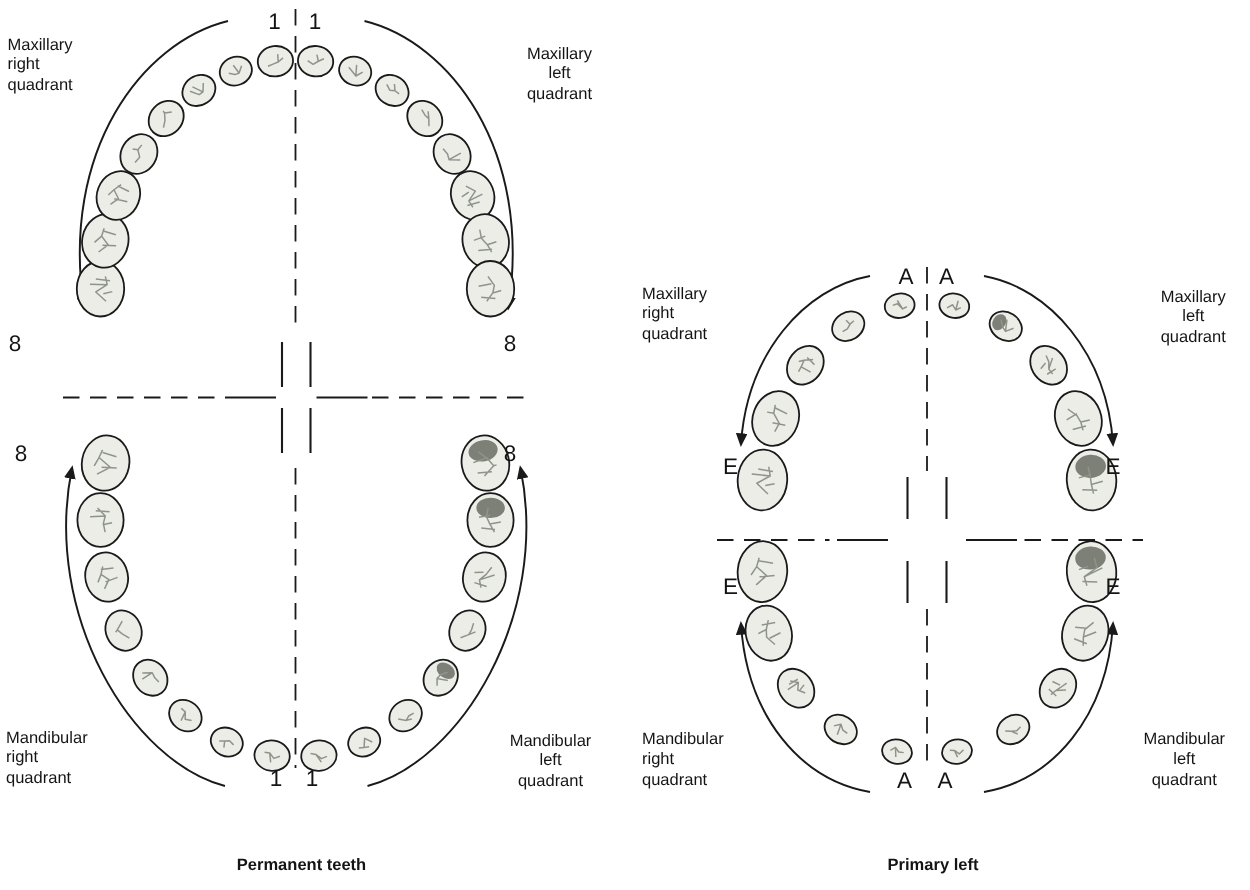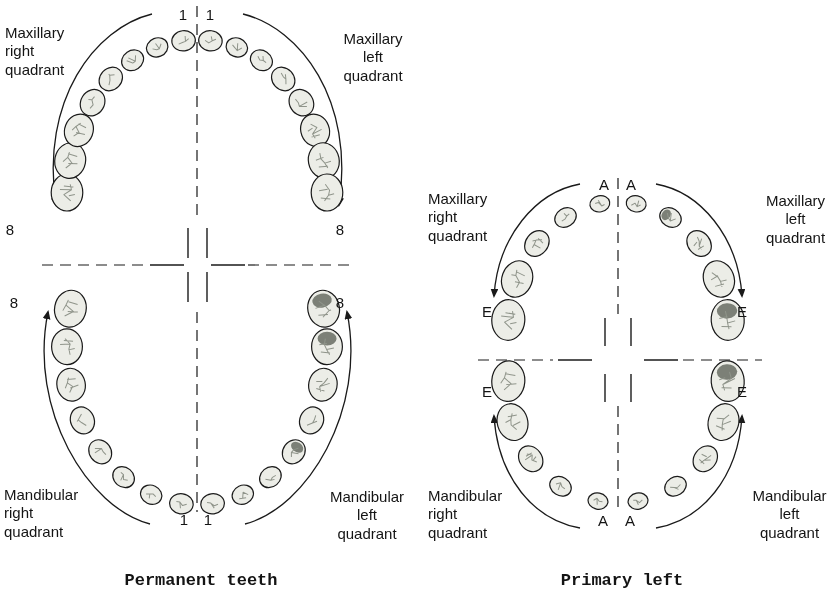--- a/index.html
+++ b/index.html
@@ -2,30 +2,29 @@
 <html><head>
 <meta charset="utf-8">
 <style>
   html,body{margin:0;padding:0;background:#fff;}
   .canvas{
     position:relative;width:833px;height:593px;background:#ffffff;
     font-family:"Liberation Sans", sans-serif;color:#141414;overflow:hidden;
   }
   svg{position:absolute;left:0;top:0;}
   .lbl{
-    position:absolute;font-size:15px;line-height:1.22;white-space:pre-line;
+    position:absolute;font-size:11px;line-height:1.22;white-space:pre-line;
   }
   .lbl.center{text-align:center;}
   .marker{
     position:absolute;font-size:15px;width:16px;text-align:center;line-height:1;
   }
   .title{
-    position:absolute;font-size:17px;font-weight:bold;transform:translateX(-50%);
+    position:absolute;font-size:11px;font-weight:bold;transform:translateX(-50%);
     white-space:nowrap;
-    font-family:Liberation Mono, monospace;
   }
   .dash{stroke:#1a1a1a;stroke-width:1.2;stroke-dasharray:11 7;}
   .solid{stroke:#1a1a1a;stroke-width:1.4;}
   .arrow{stroke:#1a1a1a;stroke-width:1.3;fill:none;}
 </style>
 </head>
 <body>
 
 <div class="canvas">
 

